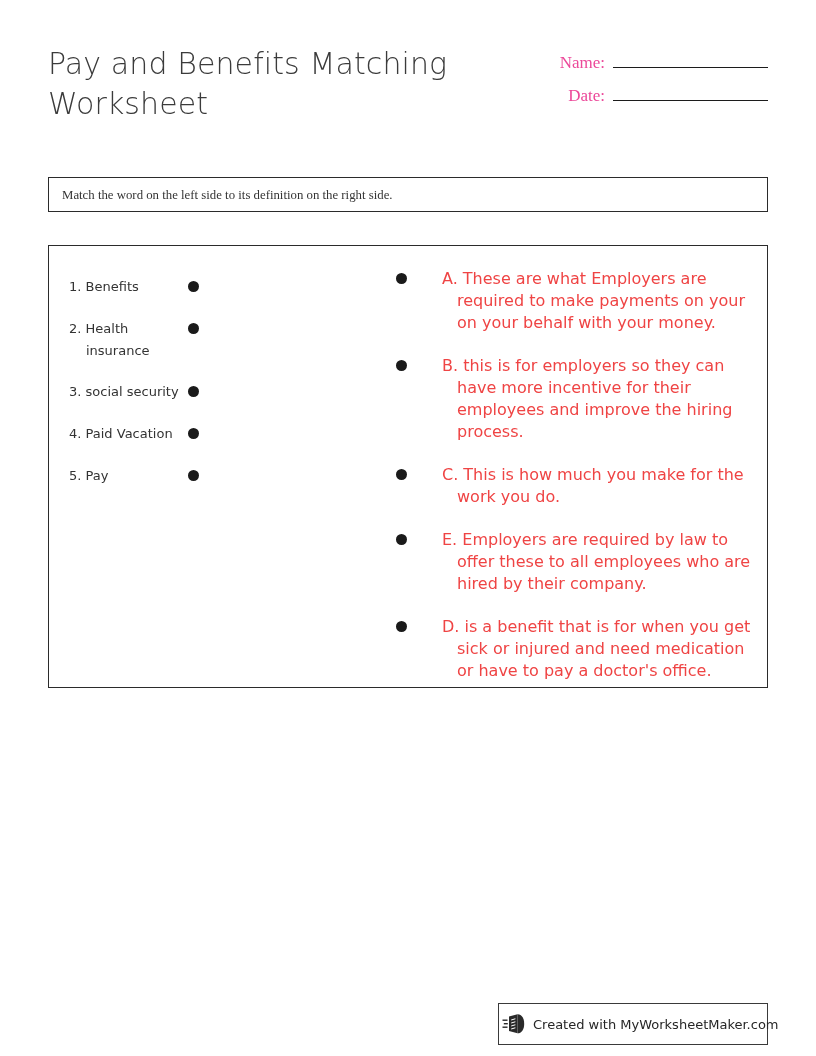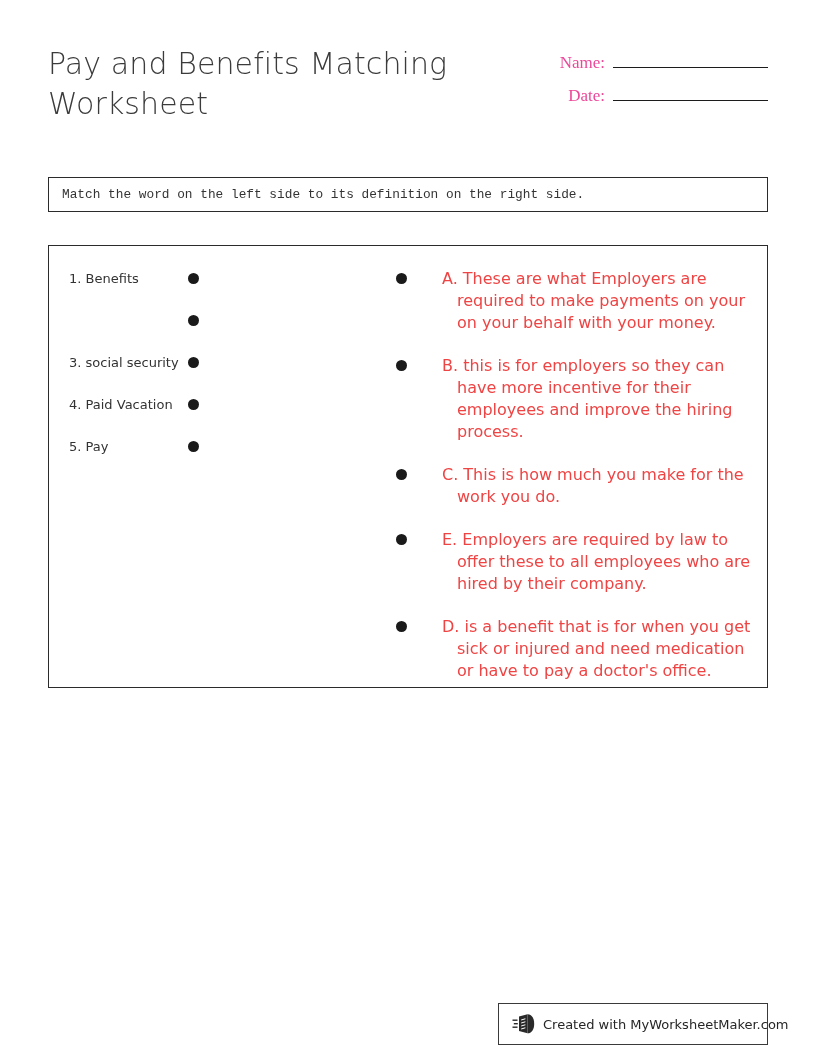--- a/index.html
+++ b/index.html
@@ -76,21 +76,21 @@
     width: 720px;
     height: 35px;
     box-sizing: border-box;
     border: 1.6px solid #2b2b2b;
     background: #ffffff;
     display: flex;
     align-items: center;
     padding: 0 13px;
   }
   .instructions-text {
-    font-family: Liberation Mono, monospace;
+    font-family: Liberation Serif, serif;
     font-size: 12.8px;
     color: #343434;
     line-height: 16px;
     text-align: center;
   }
 
   
   .match-box {
     position: absolute;
     left: 48px;
@@ -119,20 +119,21 @@
     min-height: 22px;
   }
   .left-text {
     font-family: "DejaVu Sans", sans-serif;
     font-size: 13px;
     line-height: 21.5px;
     color: #333333;
     padding-left: 17px;
     text-indent: -17px;
     width: 95px;
+    margin-top: 8px;
   }
   .left-dot {
     position: absolute;
     left: 119px;
     top: 5px;
     width: 11px;
     height: 11px;
     border-radius: 50%;
     background: #1a1a1a;
   }
@@ -174,21 +175,21 @@
     position: absolute;
     left: 498px;
     top: 1003px;
     width: 270px;
     height: 42px;
     box-sizing: border-box;
     border: 1.4px solid #3a3a3a;
     background: #ffffff;
     display: flex;
     align-items: center;
-    padding-left: 13px;
+    padding-left: 3px;
   }
   .badge-logo {
     width: 24px;
     height: 22px;
     margin-right: 7px;
     flex: none;
     display: block;
   }
   .badge-text {
     font-family: "DejaVu Sans", sans-serif;
@@ -223,20 +224,21 @@
 
   <div class="match-box">
     <div class="columns">
 
       <div class="col-left">
         <div class="left-item">
           <div class="left-text">1. Benefits</div>
           <span class="left-dot"></span>
         </div>
         <div class="left-item">
+          <div class="left-text">2. Health insurance</div>
           <span class="left-dot"></span>
         </div>
         <div class="left-item">
           <div class="left-text">3. social security</div>
           <span class="left-dot"></span>
         </div>
         <div class="left-item">
           <div class="left-text">4. Paid Vacation</div>
           <span class="left-dot"></span>
         </div>

